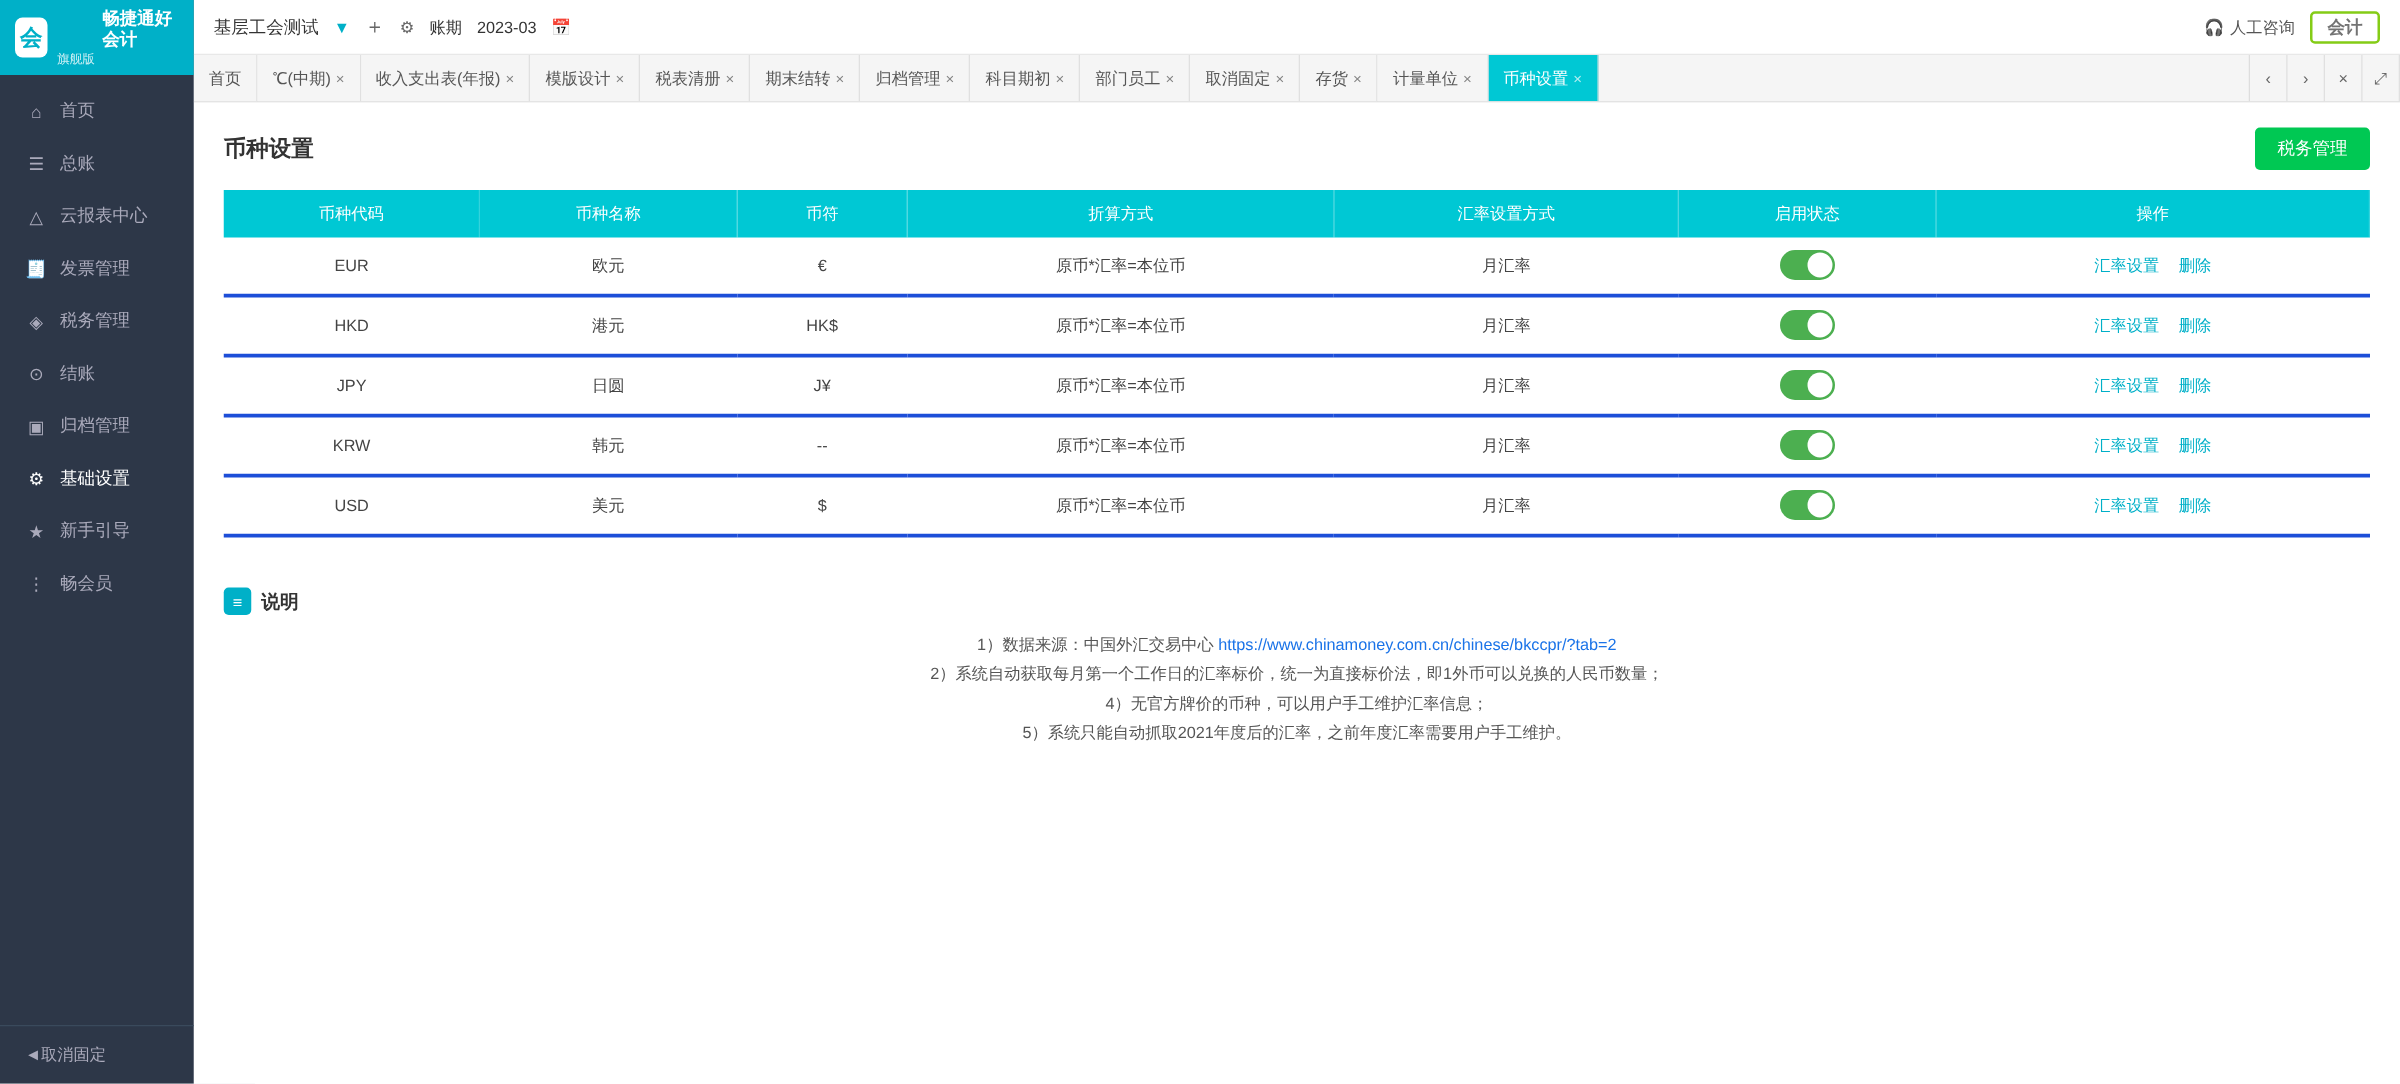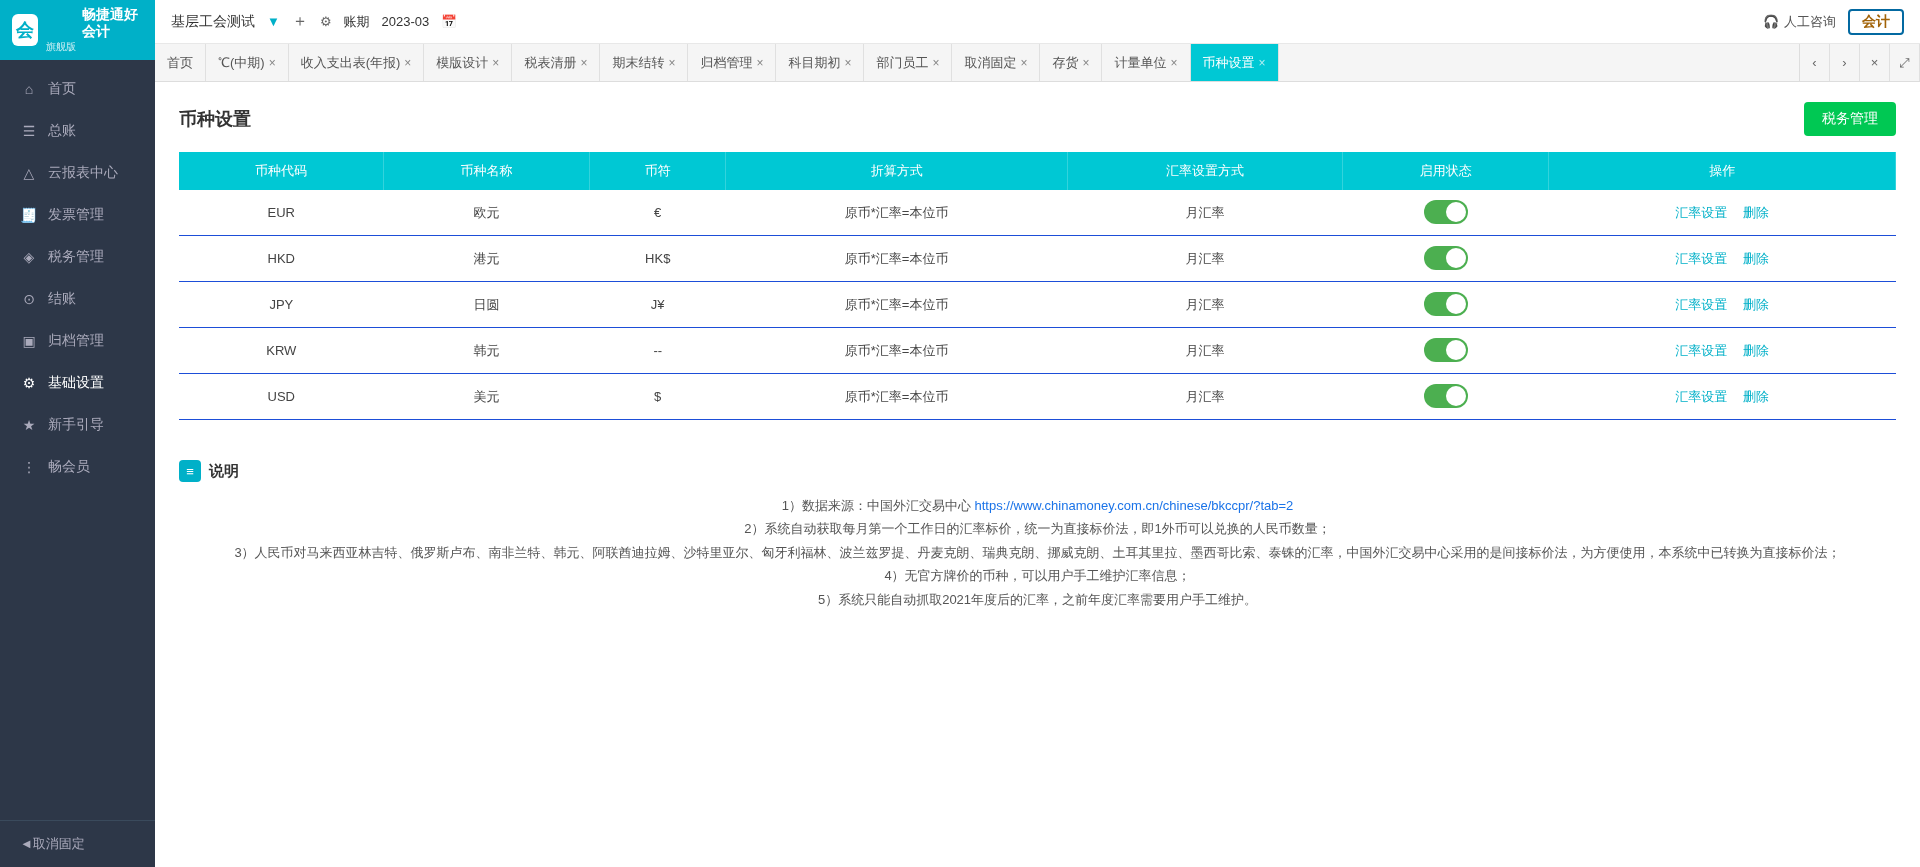--- a/index.html
+++ b/index.html
@@ -63,22 +63,22 @@
     .topbar-company { color: #333; font-size: 14px; }
     .topbar-dropdown { color: #00b0c8; cursor: pointer; }
     .topbar-add { color: #666; cursor: pointer; font-size: 16px; }
     .topbar-settings { color: #666; cursor: pointer; }
     .topbar-period { color: #333; font-size: 13px; }
     .topbar-period-val { color: #333; font-weight: normal; }
     .topbar-calendar { color: #00b0c8; cursor: pointer; }
     .topbar-right { margin-left: auto; display: flex; align-items: center; gap: 12px; }
     .topbar-service { display: flex; align-items: center; gap: 4px; color: #555; cursor: pointer; font-size: 13px; }
     .topbar-account {
-      border: 2px solid #0369a1;
-      color: #a16207;
+      border: 2px solid #84cc16;
+      color: #737373;
       padding: 2px 12px;
       border-radius: 4px;
       font-size: 14px;
       font-weight: bold;
       cursor: pointer;
     }
 
     
     .tabbar {
       background: #f5f5f5;
@@ -129,21 +129,21 @@
     
     .data-table { width: 100%; border-collapse: collapse; }
     .data-table thead tr { background: #00c8d4; color: white; }
     .data-table thead th {
       padding: 10px 12px;
       font-weight: normal;
       font-size: 13px;
       text-align: center;
       border-right: 1px solid rgba(255,255,255,0.2);
     }
-    .data-table tbody tr { border-bottom: 1px solid #1d4ed8; }
+    .data-table tbody tr { border-bottom: 3px solid #1d4ed8; }
     .data-table tbody td {
       padding: 10px 12px;
       text-align: center;
       font-size: 13px;
       color: #444;
     }
     .action-link { color: #00b0c8; cursor: pointer; text-decoration: none; margin: 0 6px; }
 
     
     .toggle {
@@ -422,20 +422,19 @@
     </table>
 
     <div class="notes-section">
       <div class="notes-title">
         <div class="notes-icon">≡</div>
         <span>说明</span>
       </div>
       <ul class="notes-list" id="notes-list">
       <li>1）数据来源：中国外汇交易中心 <a class="notes-link" href="#">https://www.chinamoney.com.cn/chinese/bkccpr/?tab=2</a></li>
           <li>2）系统自动获取每月第一个工作日的汇率标价，统一为直接标价法，即1外币可以兑换的人民币数量；</li>
-          <li>3）人民币对马来西亚林吉特、俄罗斯卢布、南非兰特、韩元、阿联酋迪拉姆、沙特里亚尔、匈牙利福林、波兰兹罗提、丹麦克朗、瑞典克朗、挪威克朗、土耳其里拉、墨西哥比索、泰铢的汇率，中国外汇交易中心采用的是间接标价法，为方便使用，本系统中已转换为直接标价法；</li>
           <li>4）无官方牌价的币种，可以用户手工维护汇率信息；</li>
           <li>5）系统只能自动抓取2021年度后的汇率，之前年度汇率需要用户手工维护。</li>
         </ul>
     </div>
   </div>
 
 </div>
 
 </body></html>

